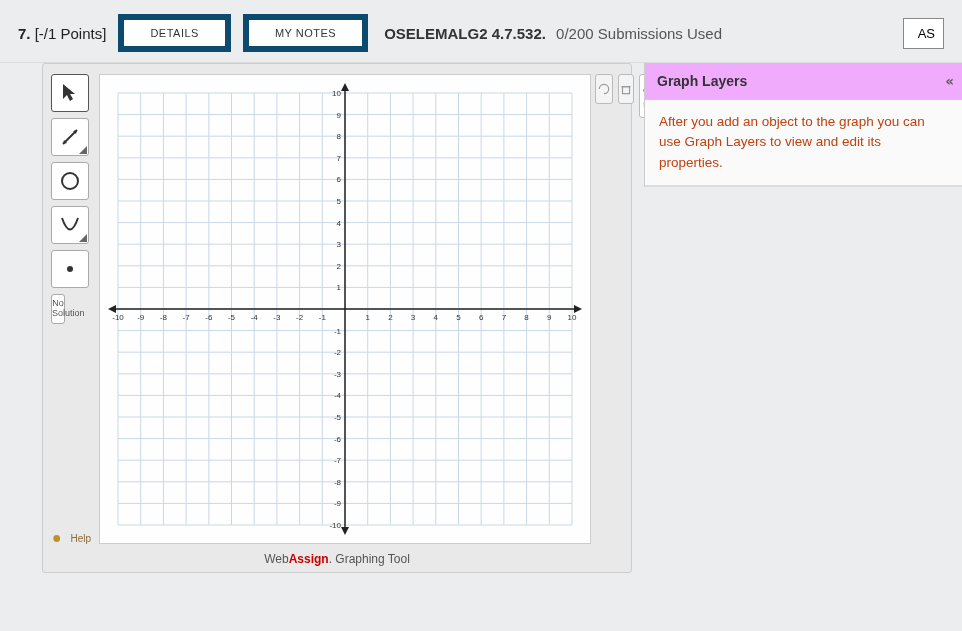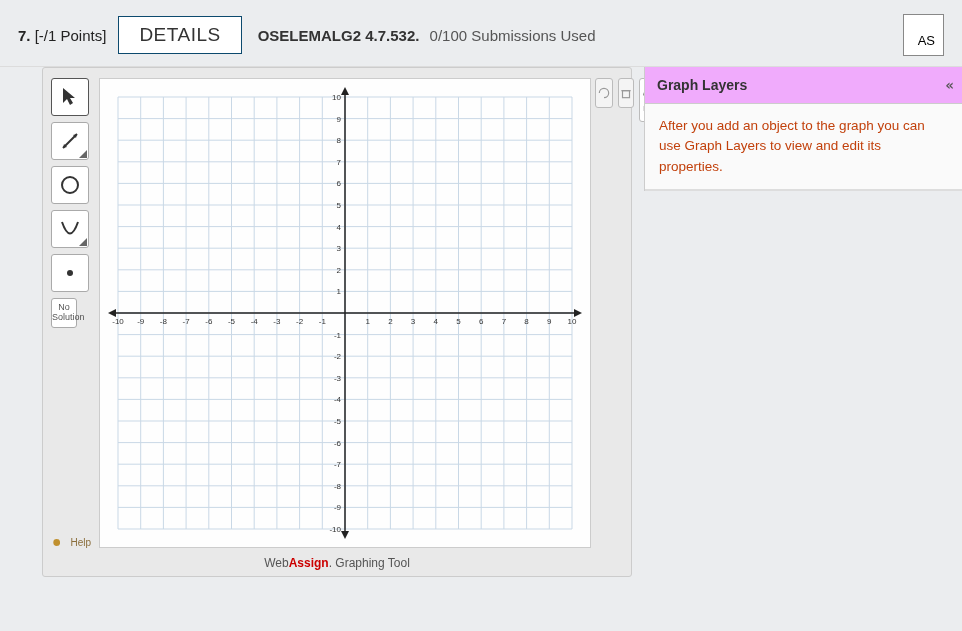--- a/index.html
+++ b/index.html
@@ -15,36 +15,36 @@
   .topbar {
     display: flex;
     align-items: center;
     padding: 14px 18px 10px 18px;
     gap: 12px;
     background: #ebedef;
     border-bottom: 1px solid #dcdcdc;
   }
   .qnum { font-size: 15px; color: #222; white-space: nowrap; }
   .btn {
-    border: 1px solid #0c4a6e;
-    background: #fff;
-    padding: 7px 20px;
-    font-size: 19px;
+    border: 6px solid #0c4a6e;
+    background: #fff;
+    padding: 7px 26px;
+    font-size: 11px;
     letter-spacing: 0.5px;
     cursor: pointer;
     color: #333;
   }
   .source { font-size: 15px; color: #333; margin-left: 4px; }
   .source b { font-weight: bold; text-align: right; }
   .subs { color: #555; margin-left: 6px; font-size: 15px; }
   .ask {
     margin-left: auto;
     border: 1px solid #888;
     background: #fff;
-    padding: 18px 8px 7px 14px;
+    padding: 7px 8px 7px 14px;
     font-size: 13px;
   }
   .content {
     display: flex;
     padding: 0 0 0 42px;
     flex-direction: column;
   }
   .prompt {
     padding: 18px 0 10px 4px;
     font-size: 15px;
@@ -80,21 +80,21 @@
   }
   .tool.sel { border-color: #555; }
   .tool .corner {
     position: absolute; right: 1px; bottom: 1px;
     width: 0; height: 0;
     border-left: 8px solid transparent;
     border-bottom: 8px solid #666;
   }
   .tool svg { width: 24px; height: 24px; }
   .tool-text {
-    width: 26px;
+    width: 14px;
     padding: 4px 0;
     border: 1px solid #aaa;
     background: #fff;
     text-align: center;
     font-size: 9px;
     line-height: 1.1;
     color: #555;
     cursor: pointer;
     border-radius: 3px;
   }
@@ -161,23 +161,24 @@
   }
 </style>
 </head>
 <body>
 
 <div class="topbar">
   <span class="qnum">
     <b>7.</b> <span>[-/1 Points]</span>
   </span>
   <button class="btn">DETAILS</button>
+  <button class="btn">MY NOTES</button>
   <span class="source">
     <b>OSELEMALG2 4.7.532.</b>
-    <span class="subs">0/100 Submissions Used</span>
+    <span class="subs">0/200 Submissions Used</span>
   </span>
   <button class="ask">AS</button>
 </div>
 
 <div class="content">
 
   <div class="row">
     <div class="graph-widget">
       <div class="gw-body">
         <div class="toolcol">

